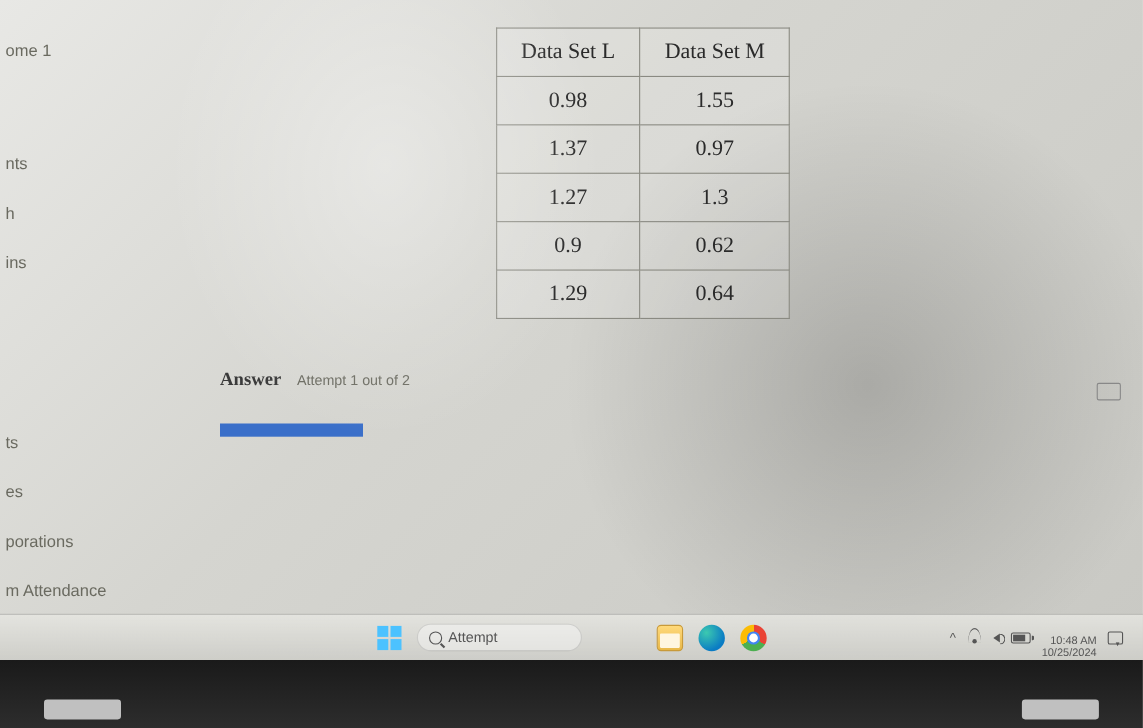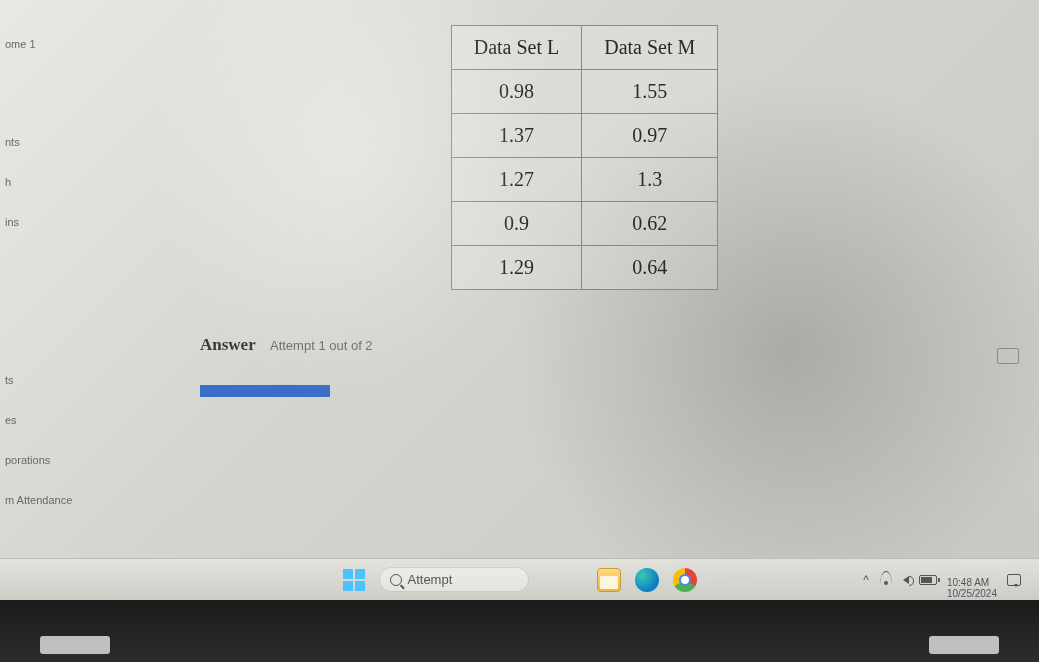--- a/index.html
+++ b/index.html
@@ -36,21 +36,21 @@
       position: absolute;
       left: 0;
       top: 0;
       width: 110px;
       height: 560px;
       padding: 10px 0 0 5px;
       z-index: 2;
     }
     .sidebar-item {
       font-family: Arial, sans-serif;
-      font-size: 11px;
+      font-size: 15px;
       color: #6a6a60;
       margin: 28px 0;
       white-space: nowrap;
       overflow: hidden;
     }
     .content {
       position: absolute;
       left: 110px;
       top: 0;
       right: 10px;
@@ -203,21 +203,21 @@
     .wifi-icon{
       width:14px; height:10px; position:relative;
     }
     .wifi-icon::before{content:"";position:absolute;bottom:0;left:5px;width:4px;height:4px;border-radius:50%;background:#555;}
     .wifi-icon::after{content:"";position:absolute;bottom:1px;left:1px;width:12px;height:12px;border:1.5px solid #555;border-bottom:none;border-left:none;border-right:none;border-radius:50% 50% 0 0/100% 100% 0 0;}
     .vol-icon{width:0;height:0;border-top:4px solid transparent;border-bottom:4px solid transparent;border-right:6px solid #555;position:relative;}
     .vol-icon::after{content:"";position:absolute;left:6px;top:-4px;width:4px;height:8px;border:1.5px solid #555;border-left:none;border-radius:0 8px 8px 0;}
     .battery{width:18px;height:10px;border:1.5px solid #555;border-radius:2px;position:relative;}
     .battery::after{content:"";position:absolute;right:-4px;top:2px;width:2px;height:4px;background:#555;border-radius:0 1px 1px 0;}
     .battery::before{content:"";position:absolute;left:1px;top:1px;bottom:1px;width:70%;background:#555;}
-    .clock{line-height:1.1;margin-top:16px;}
+    .clock{line-height:1.1;text-align:right;margin-top:16px;}
     .notif{width:14px;height:12px;border:1.5px solid #555;border-radius:2px;position:relative;}
     .notif::after{content:"";position:absolute;bottom:-3px;right:2px;width:4px;height:4px;background:#555;clip-path:polygon(0 0,100% 0,50% 100%);}
     
     .bezel {
       position: absolute;
       bottom: 0; left: 0; right: 0;
       height: 62px;
       background: linear-gradient(to bottom, #1a1a1a, #2d2d2d);
       z-index: 10;
     }

